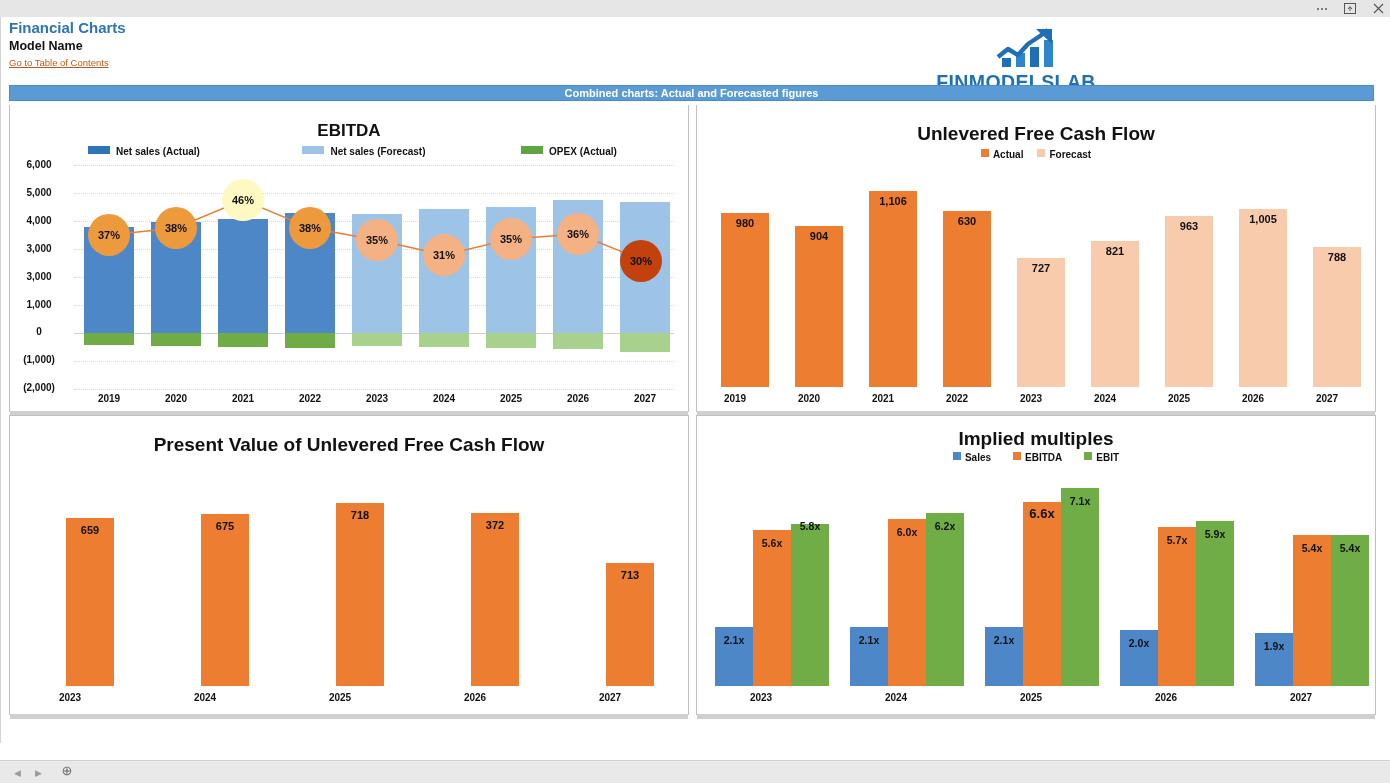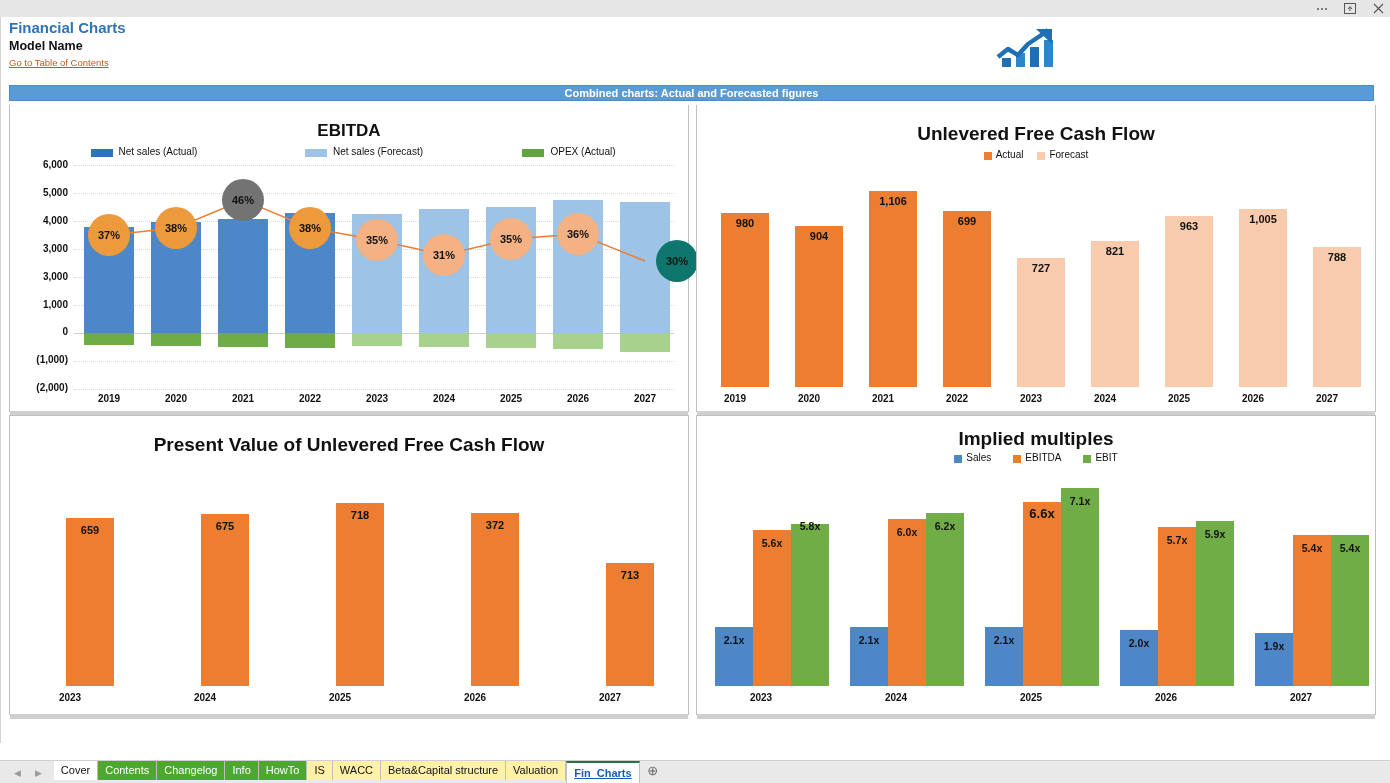--- a/index.html
+++ b/index.html
@@ -48,31 +48,31 @@
   
   .panel{position:absolute;background:#fff;}
   .p-topleft  {left:8px;  top:88px;  width:678px; height:306px; border:1px solid #bfbfbf;border-top:none;}
   .p-topright {left:695px;top:88px;  width:678px; height:306px; border:1px solid #bfbfbf;border-top:none;}
   .p-botleft  {left:8px;  top:398px; width:678px; height:298px; border:1px solid #bfbfbf;}
   .p-botright {left:695px;top:398px; width:678px; height:298px; border:1px solid #bfbfbf;}
   .panel-shadow{position:absolute;left:0;right:0;bottom:-5px;height:5px;background:#cfcfcf;}
 
   .ch-title{width:100%;text-align:center;font-weight:bold;color:#111;}
   .ch-legend{width:100%;display:flex;align-items:center;justify-content:center;}
-  .lg-item{display:flex;align-items:flex-end;}
+  .lg-item{display:flex;align-items:flex-start;font-weight:bold;}
   .lg-sw{display:inline-block;}
   .lg-tx{color:#111;}
 
   
   .plot{position:absolute;}
   .gridline{position:absolute;left:0;right:0;height:0;border-top:1px dotted #d9d9d9;}
   .axisline{position:absolute;left:0;right:0;height:0;border-top:1px solid #d0d0d0;}
   .bar{position:absolute;bottom:0;}
   .xlab{position:absolute;text-align:center;font-size:10px;font-weight:bold;color:#111;}
-  .ylab{position:absolute;text-align:right;font-size:10px;font-weight:bold;color:#111;}
+  .ylab{position:absolute;text-align:center;font-size:10px;font-weight:bold;color:#111;}
   .dlabel{position:absolute;text-align:center;font-weight:bold;color:#111;}
 
   
   .mk{position:absolute;border-radius:50%;display:flex;align-items:center;justify-content:center;
       font-weight:bold;color:#111;}
 
   
   .statusarea{position:absolute;left:0;top:743px;width:1390px;height:40px;background:#ffffff;}
   .tabbar{
     position:absolute;left:0;top:760px;width:1390px;height:23px;
@@ -133,20 +133,21 @@
     <div class="logo-mark">
       <svg width="80" height="46" viewBox="0 0 80 46">
         <path d="M8 40 L8 31 L17 31 L17 40 Z" fill="#1F6FB5"></path>
         <path d="M22 40 L22 26 L31 26 L31 40 Z" fill="#2E86C8"></path>
         <path d="M36 40 L36 20 L45 20 L45 40 Z" fill="#1F6FB5"></path>
         <path d="M50 40 L50 13 L59 13 L59 40 Z" fill="#2E86C8"></path>
         <path d="M4 30 L14 22 L24 28 L34 17 L46 9 L54 3" stroke="#1F6FB5" stroke-width="4.5" fill="none" stroke-linejoin="round"></path>
         <path d="M42 2 L58 2 L58 17 Z" fill="#1F6FB5"></path>
       </svg>
     </div>
+    <div class="logo-text">FINMODELSLAB</div>
   </div>
 
   <div class="banner">Combined charts: Actual and Forecasted figures</div>
 
   <div class="panel p-topleft">
     <div class="panel-shadow"></div>
     <div class="ch-title" style="position:absolute;top:16px;font-size:17px;">EBITDA</div>
 
     <div class="ch-legend" style="position:absolute;top:41px;font-size:10px;gap:0;">
       <div class="lg-item" style="width:210px;justify-content:center;">
@@ -207,39 +208,39 @@
       <svg style="position:absolute;left:0;top:0;width:600px;height:224px;overflow:visible;">
         <polyline points="35,70 102,63 169,35 236,63 303,75 370,90 437,74 504,69 571,96" fill="none" stroke="#ED7D31" stroke-width="1.4"></polyline>
       </svg>
 
       <div class="mk" style="left:14px;  top:49px; width:42px;height:42px;background:#ED9A3C;font-size:11px;">
           <span>37%</span>
         </div>
       <div class="mk" style="left:81px;  top:42px; width:42px;height:42px;background:#ED9A3C;font-size:11px;">
           <span>38%</span>
         </div>
-      <div class="mk" style="left:148px; top:14px; width:42px;height:42px;background:#737373;font-size:11px;">
+      <div class="mk" style="left:148px; top:14px; width:42px;height:42px;background:#fef9c3;font-size:11px;">
           <span>46%</span>
         </div>
       <div class="mk" style="left:215px; top:42px; width:42px;height:42px;background:#ED9A3C;font-size:11px;">
           <span>38%</span>
         </div>
       <div class="mk" style="left:282px; top:54px; width:42px;height:42px;background:#F4B183;font-size:11px;">
           <span>35%</span>
         </div>
       <div class="mk" style="left:349px; top:69px; width:42px;height:42px;background:#F4B183;font-size:11px;">
           <span>31%</span>
         </div>
       <div class="mk" style="left:416px; top:53px; width:42px;height:42px;background:#F4B183;font-size:11px;">
           <span>35%</span>
         </div>
       <div class="mk" style="left:483px; top:48px; width:42px;height:42px;background:#F4B183;font-size:11px;">
           <span>36%</span>
         </div>
-      <div class="mk" style="left:582px; top:75px; width:42px;height:42px;background:#0f766e;font-size:11px;">
+      <div class="mk" style="left:546px; top:75px; width:42px;height:42px;background:#c2410c;font-size:11px;">
           <span>30%</span>
         </div>
     </div>
 
     <div class="xlab" style="left:64px;  top:288px;width:70px;">2019</div>
     <div class="xlab" style="left:131px; top:288px;width:70px;">2020</div>
     <div class="xlab" style="left:198px; top:288px;width:70px;">2021</div>
     <div class="xlab" style="left:265px; top:288px;width:70px;">2022</div>
     <div class="xlab" style="left:332px; top:288px;width:70px;">2023</div>
     <div class="xlab" style="left:399px; top:288px;width:70px;">2024</div>
@@ -270,21 +271,21 @@
       <div class="bar" style="left:232px; width:48px; height:176px; background:#ED7D31;"></div>
       <div class="bar" style="left:306px; width:48px; height:129px; background:#F8CBAD;"></div>
       <div class="bar" style="left:380px; width:48px; height:146px; background:#F8CBAD;"></div>
       <div class="bar" style="left:454px; width:48px; height:171px; background:#F8CBAD;"></div>
       <div class="bar" style="left:528px; width:48px; height:178px; background:#F8CBAD;"></div>
       <div class="bar" style="left:602px; width:48px; height:140px; background:#F8CBAD;"></div>
 
       <div class="dlabel" style="left:6px;  bottom:158px;width:56px;font-size:11px;">980</div>
       <div class="dlabel" style="left:80px; bottom:145px;width:56px;font-size:11px;">904</div>
       <div class="dlabel" style="left:154px;bottom:180px;width:56px;font-size:11px;">1,106</div>
-      <div class="dlabel" style="left:228px;bottom:160px;width:56px;font-size:11px;">699</div>
+      <div class="dlabel" style="left:228px;bottom:160px;width:56px;font-size:11px;">630</div>
       <div class="dlabel" style="left:302px;bottom:113px;width:56px;font-size:11px;">727</div>
       <div class="dlabel" style="left:376px;bottom:130px;width:56px;font-size:11px;">821</div>
       <div class="dlabel" style="left:450px;bottom:155px;width:56px;font-size:11px;">963</div>
       <div class="dlabel" style="left:524px;bottom:162px;width:56px;font-size:11px;">1,005</div>
       <div class="dlabel" style="left:598px;bottom:124px;width:56px;font-size:11px;">788</div>
     </div>
 
     <div class="xlab" style="left:10px; top:288px;width:56px;">2019</div>
     <div class="xlab" style="left:84px; top:288px;width:56px;">2020</div>
     <div class="xlab" style="left:158px;top:288px;width:56px;">2021</div>
@@ -389,26 +390,14 @@
 
 <div class="statusarea">
   
 </div>
 
 <div class="tabbar">
   <div class="navarrows">
     <span>◀</span>
     <span>▶</span>
   </div>
-  <div class="tabs">
-    <div class="tab white">Cover</div>
-    <div class="tab green">Contents</div>
-    <div class="tab green">Changelog</div>
-    <div class="tab green">Info</div>
-    <div class="tab green">HowTo</div>
-    <div class="tab yellow">IS</div>
-    <div class="tab yellow">WACC</div>
-    <div class="tab yellow">Beta&amp;Capital structure</div>
-    <div class="tab yellow">Valuation</div>
-    <div class="tab active">Fin_Charts</div>
-  </div>
   <div class="tab-add">⊕</div>
 </div>
 
 </body></html>

